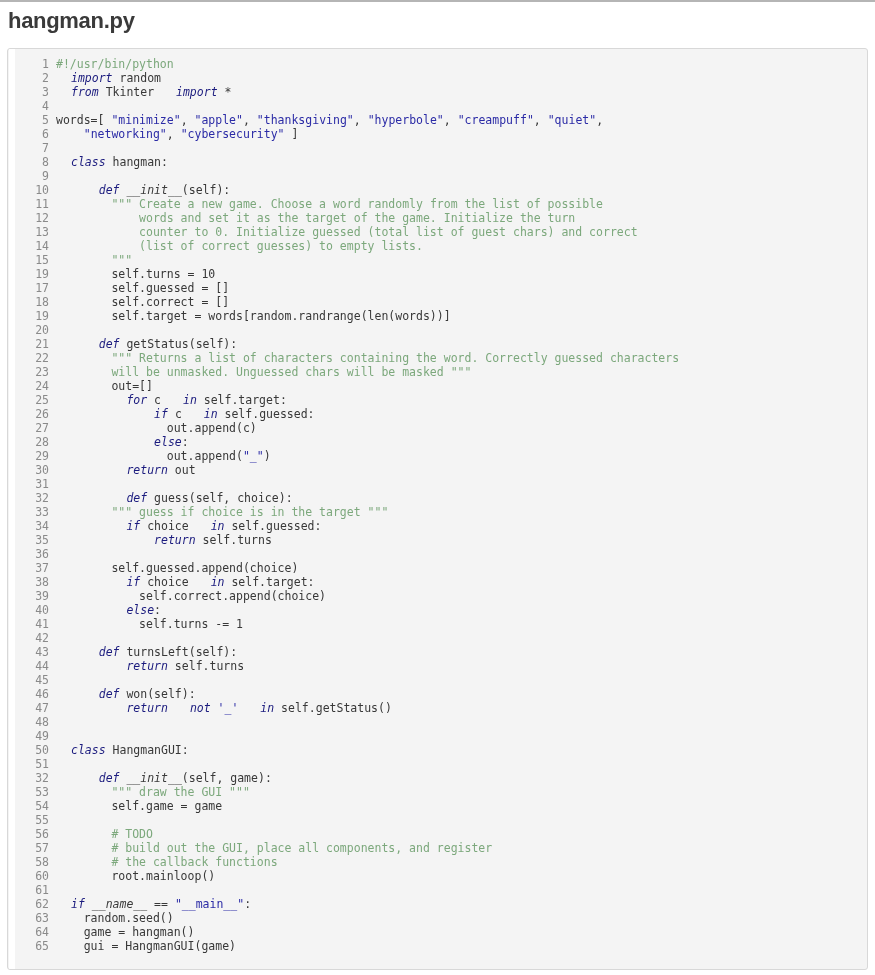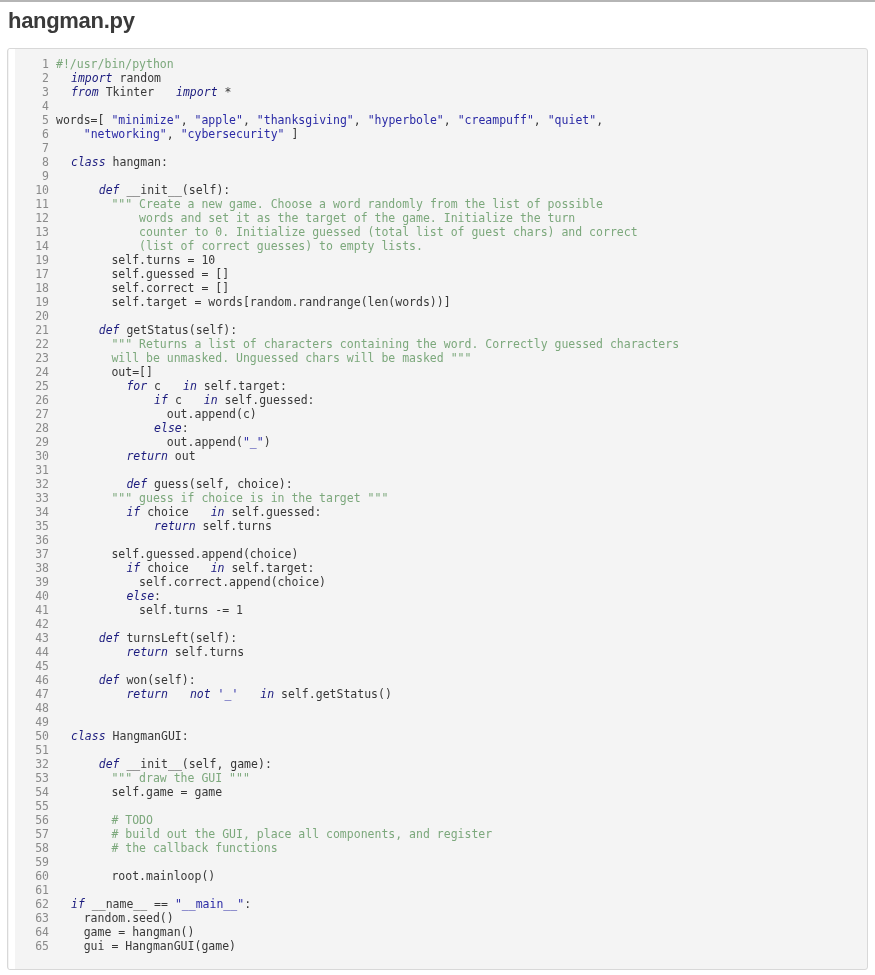--- a/index.html
+++ b/index.html
@@ -51,21 +51,21 @@
     padding-right: 7px;
     text-align: right;
     color: var(--c-ln, #8a8a8a);
     user-select: none;
   }
   .code { color: var(--c-def, #383838); }
   .tok-p { color: var(--c-def, #383838); }
   .tok-k { color: var(--c-kw, #1b1b7e); font-style: italic; margin-left: 15px; }
   .tok-s { color: var(--c-str, #2b2ba6); }
   .tok-c { color: var(--c-com, #7ca87c); }
-  .tok-m { color: var(--c-mag, #3a3a3a); }
+  .tok-m { color: var(--c-mag, #3a3a3a); font-style: italic; }
 </style>
 </head>
 <body>
 
 <h1 class="page-title">hangman.py</h1>
 
 <div class="code-box">
   <div class="gutter-strip"></div>
   <div class="code-lines">
       <div class="line"><span class="ln">1</span><span class="code"><span class="tok-c">#!/usr/bin/python</span></span></div>
@@ -75,20 +75,21 @@
       <div class="line"><span class="ln">5</span><span class="code"><span class="tok-p">words=[ </span><span class="tok-s">"minimize"</span><span class="tok-p">, </span><span class="tok-s">"apple"</span><span class="tok-p">, </span><span class="tok-s">"thanksgiving"</span><span class="tok-p">, </span><span class="tok-s">"hyperbole"</span><span class="tok-p">, </span><span class="tok-s">"creampuff"</span><span class="tok-p">, </span><span class="tok-s">"quiet"</span><span class="tok-p">,</span></span></div>
       <div class="line"><span class="ln">6</span><span class="code"><span class="tok-p">    </span><span class="tok-s">"networking"</span><span class="tok-p">, </span><span class="tok-s">"cybersecurity"</span><span class="tok-p"> ]</span></span></div>
       <div class="line"><span class="ln">7</span><span class="code"></span></div>
       <div class="line"><span class="ln">8</span><span class="code"><span class="tok-k">class</span><span class="tok-p"> hangman:</span></span></div>
       <div class="line"><span class="ln">9</span><span class="code"></span></div>
       <div class="line"><span class="ln">10</span><span class="code"><span class="tok-p">    </span><span class="tok-k">def</span><span class="tok-p"> </span><span class="tok-m">__init__</span><span class="tok-p">(self):</span></span></div>
       <div class="line"><span class="ln">11</span><span class="code"><span class="tok-p">        </span><span class="tok-c">""" Create a new game. Choose a word randomly from the list of possible</span></span></div>
       <div class="line"><span class="ln">12</span><span class="code"><span class="tok-c">            words and set it as the target of the game. Initialize the turn</span></span></div>
       <div class="line"><span class="ln">13</span><span class="code"><span class="tok-c">            counter to 0. Initialize guessed (total list of guest chars) and correct</span></span></div>
       <div class="line"><span class="ln">14</span><span class="code"><span class="tok-c">            (list of correct guesses) to empty lists.</span></span></div>
+      <div class="line"><span class="ln">15</span><span class="code"><span class="tok-c">        """</span></span></div>
       <div class="line"><span class="ln">19</span><span class="code"><span class="tok-p">        self.turns = 10</span></span></div>
       <div class="line"><span class="ln">17</span><span class="code"><span class="tok-p">        self.guessed = []</span></span></div>
       <div class="line"><span class="ln">18</span><span class="code"><span class="tok-p">        self.correct = []</span></span></div>
       <div class="line"><span class="ln">19</span><span class="code"><span class="tok-p">        self.target = words[random.randrange(len(words))]</span></span></div>
       <div class="line"><span class="ln">20</span><span class="code"></span></div>
       <div class="line"><span class="ln">21</span><span class="code"><span class="tok-p">    </span><span class="tok-k">def</span><span class="tok-p"> getStatus(self):</span></span></div>
       <div class="line"><span class="ln">22</span><span class="code"><span class="tok-c">        """ Returns a list of characters containing the word. Correctly guessed characters</span></span></div>
       <div class="line"><span class="ln">23</span><span class="code"><span class="tok-c">        will be unmasked. Unguessed chars will be masked """</span></span></div>
       <div class="line"><span class="ln">24</span><span class="code"><span class="tok-p">        out=[]</span></span></div>
       <div class="line"><span class="ln">25</span><span class="code"><span class="tok-p">        </span><span class="tok-k">for</span><span class="tok-p"> c </span><span class="tok-k">in</span><span class="tok-p"> self.target:</span></span></div>
@@ -118,21 +119,20 @@
       <div class="line"><span class="ln">49</span><span class="code"></span></div>
       <div class="line"><span class="ln">50</span><span class="code"><span class="tok-k">class</span><span class="tok-p"> HangmanGUI:</span></span></div>
       <div class="line"><span class="ln">51</span><span class="code"></span></div>
       <div class="line"><span class="ln">32</span><span class="code"><span class="tok-p">    </span><span class="tok-k">def</span><span class="tok-p"> </span><span class="tok-m">__init__</span><span class="tok-p">(self, game):</span></span></div>
       <div class="line"><span class="ln">53</span><span class="code"><span class="tok-c">        """ draw the GUI """</span></span></div>
       <div class="line"><span class="ln">54</span><span class="code"><span class="tok-p">        self.game = game</span></span></div>
       <div class="line"><span class="ln">55</span><span class="code"></span></div>
       <div class="line"><span class="ln">56</span><span class="code"><span class="tok-c">        # TODO</span></span></div>
       <div class="line"><span class="ln">57</span><span class="code"><span class="tok-c">        # build out the GUI, place all components, and register</span></span></div>
       <div class="line"><span class="ln">58</span><span class="code"><span class="tok-c">        # the callback functions</span></span></div>
-      <div class="line"><span class="ln">59</span><span class="code"></span></div>
       <div class="line"><span class="ln">60</span><span class="code"><span class="tok-p">        root.mainloop()</span></span></div>
       <div class="line"><span class="ln">61</span><span class="code"></span></div>
       <div class="line"><span class="ln">62</span><span class="code"><span class="tok-k">if</span><span class="tok-p"> </span><span class="tok-m">__name__</span><span class="tok-p"> == </span><span class="tok-s">"__main__"</span><span class="tok-p">:</span></span></div>
       <div class="line"><span class="ln">63</span><span class="code"><span class="tok-p">    random.seed()</span></span></div>
       <div class="line"><span class="ln">64</span><span class="code"><span class="tok-p">    game = hangman()</span></span></div>
       <div class="line"><span class="ln">65</span><span class="code"><span class="tok-p">    gui = HangmanGUI(game)</span></span></div>
     </div>
 </div>
 
 </body></html>

